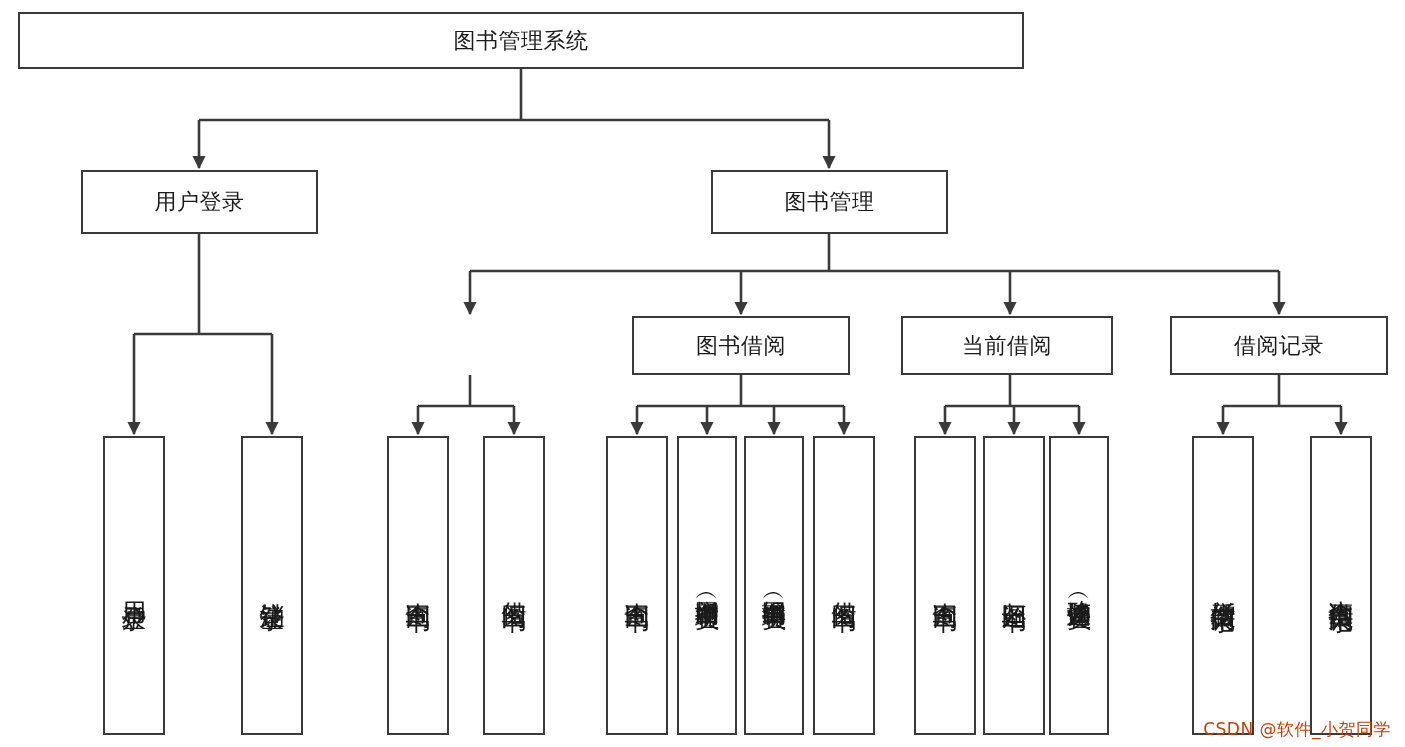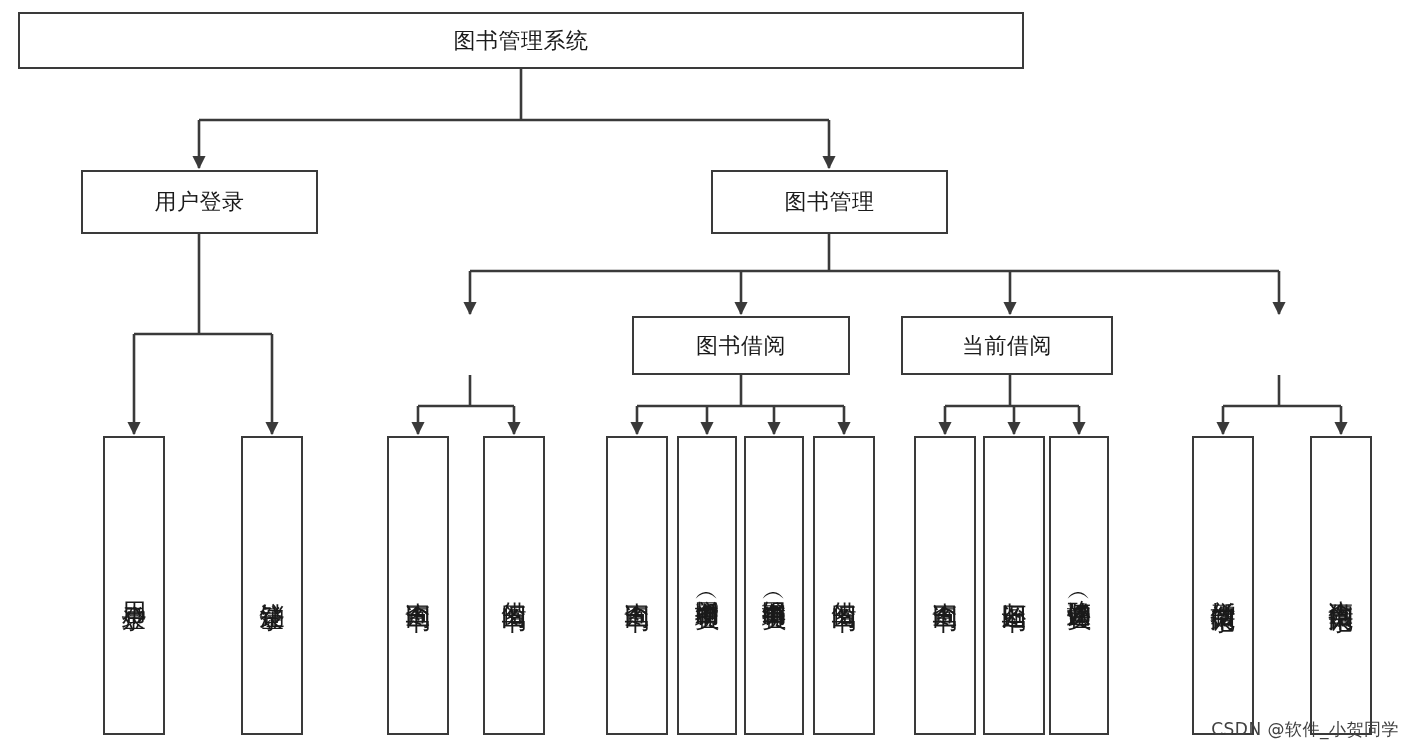--- a/index.html
+++ b/index.html
@@ -54,24 +54,24 @@
     font-size: 25px;
     letter-spacing: 2px;
     line-height: 1;
   }
   .node.vert.narrow .lbl {
     font-size: 24px;
     letter-spacing: 1px;
   }
   #watermark {
     position: absolute;
-    right: 6px;
+    right: 14px;
     bottom: 6px;
     font-size: 17px;
-    color: #404040;
+    color: #c2410c;
     white-space: nowrap;
     letter-spacing: 0.5px;
   }
 </style>
 </head>
 <body>
 
 <div id="canvas">
 
   <svg id="wires" viewBox="0 0 1405 747" xmlns="http://www.w3.org/2000/svg">
@@ -134,20 +134,23 @@
   <div class="node horiz" id="node-l2-1" style="left: 711px; top: 170px; width: 237px; height: 64px;">
     <span class="lbl">图书管理</span>
   </div>
 
   <div class="node horiz" id="node-l3-1" style="left: 632px; top: 316px; width: 218px; height: 59px;">
     <span class="lbl">图书借阅</span>
   </div>
   <div class="node horiz" id="node-l3-2" style="left: 901px; top: 316px; width: 212px; height: 59px;">
     <span class="lbl">当前借阅</span>
   </div>
+  <div class="node horiz" id="node-l3-3" style="left: 1170px; top: 316px; width: 218px; height: 59px;">
+    <span class="lbl">借阅记录</span>
+  </div>
 
   <div class="node vert" id="node-leaf-0" style="left: 103px; top: 436px; width: 62px; height: 299px;">
     <span class="lbl">用户登录</span>
   </div>
   <div class="node vert" id="node-leaf-1" style="left: 241px; top: 436px; width: 62px; height: 299px;">
     <span class="lbl">注销登录</span>
   </div>
   <div class="node vert" id="node-leaf-2" style="left: 387px; top: 436px; width: 62px; height: 299px;">
     <span class="lbl">查询图书</span>
   </div>

